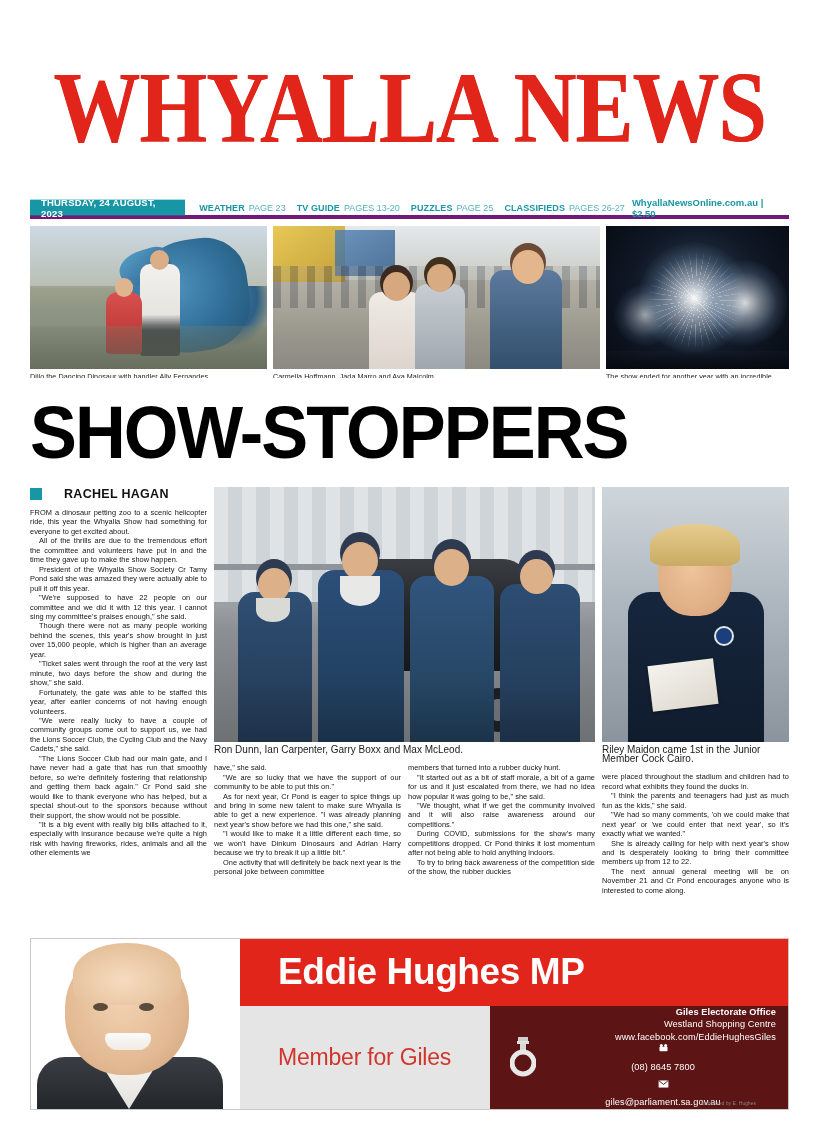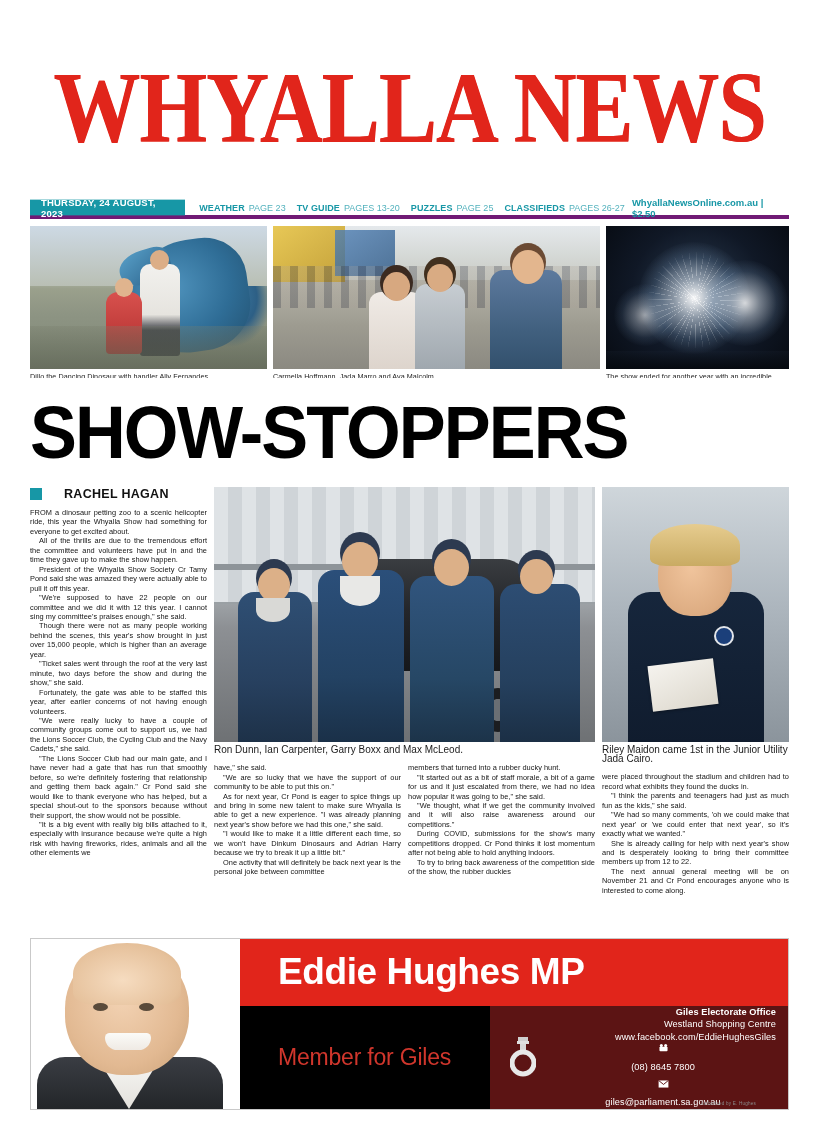--- a/index.html
+++ b/index.html
@@ -399,21 +399,21 @@
     background: #e1251b;
     display:flex; align-items:center;
     padding-left: 38px;
   }
   .ad-banner-text {
     color:#ffffff; font-size:37px; font-weight:bold; letter-spacing:-0.4px;
   }
   .ad-lower { flex:1; display:flex; }
   .ad-member {
     flex: 1;
-    background: #000000;
+    background: #e5e5e5;
     display:flex; align-items:center;
     padding-left: 38px;
   }
   .ad-member-text {
     color:#d0362c; font-size:23px; font-weight:normal; letter-spacing:-0.2px;
   }
   .ad-contact {
     width: 298px;
     background: #5c1414;
     display:flex; align-items:center; gap:10px;
@@ -570,21 +570,21 @@
 
     <div class="col">
       <div class="right-photo">
         <div class="rp-wall"></div>
         <div class="rp-body"></div>
         <div class="rp-head"></div>
         <div class="rp-hair"></div>
         <div class="rp-badge"></div>
         <div class="rp-card"></div>
       </div>
-      <div class="photo-caption-inline">Riley Maidon came 1st in the Junior Utility Jada Cairo.</div>
+      <div class="photo-caption-inline">Riley Maidon came 1st in the Junior Member Cock Cairo.</div>
       <div class="body-text">
         <p class="first">were placed throughout the stadium and children had to record what exhibits they found the ducks in.</p>
         <p>"I think the parents and teenagers had just as much fun as the kids," she said.</p>
         <p>"We had so many comments, 'oh we could make that next year' or 'we could enter that next year', so it's exactly what we wanted."</p>
         <p>She is already calling for help with next year's show and is desperately looking to bring their committee members up from 12 to 22.</p>
         <p>The next annual general meeting will be on November 21 and Cr Pond encourages anyone who is interested to come along.</p>
       </div>
     </div>
   </div>
 

